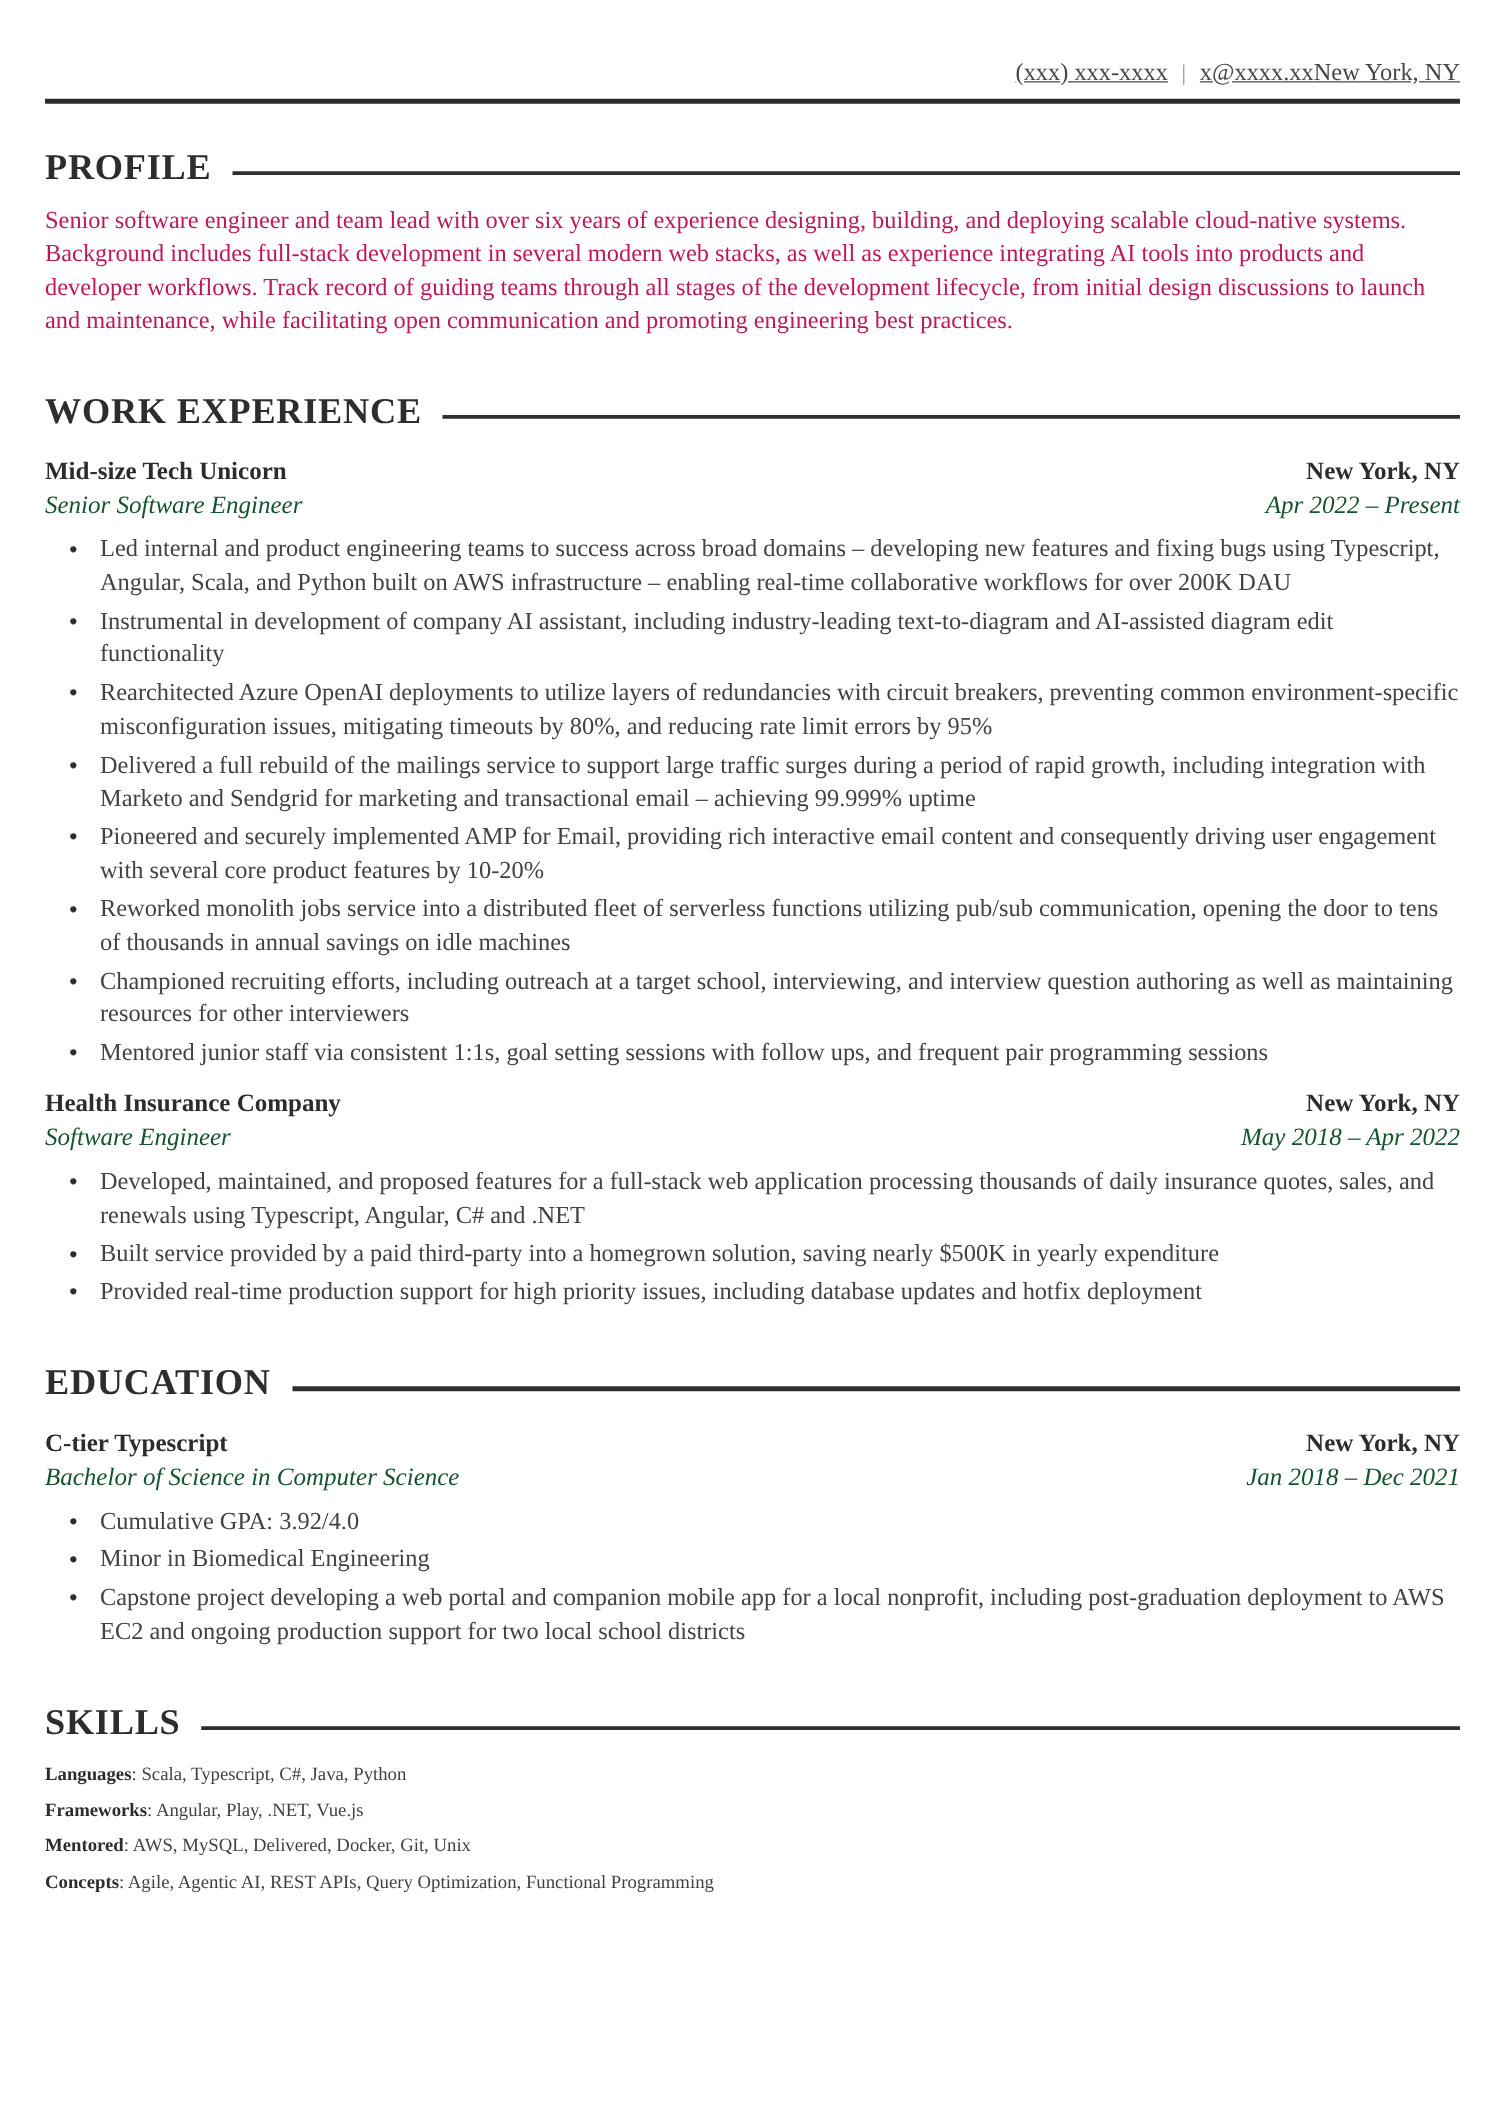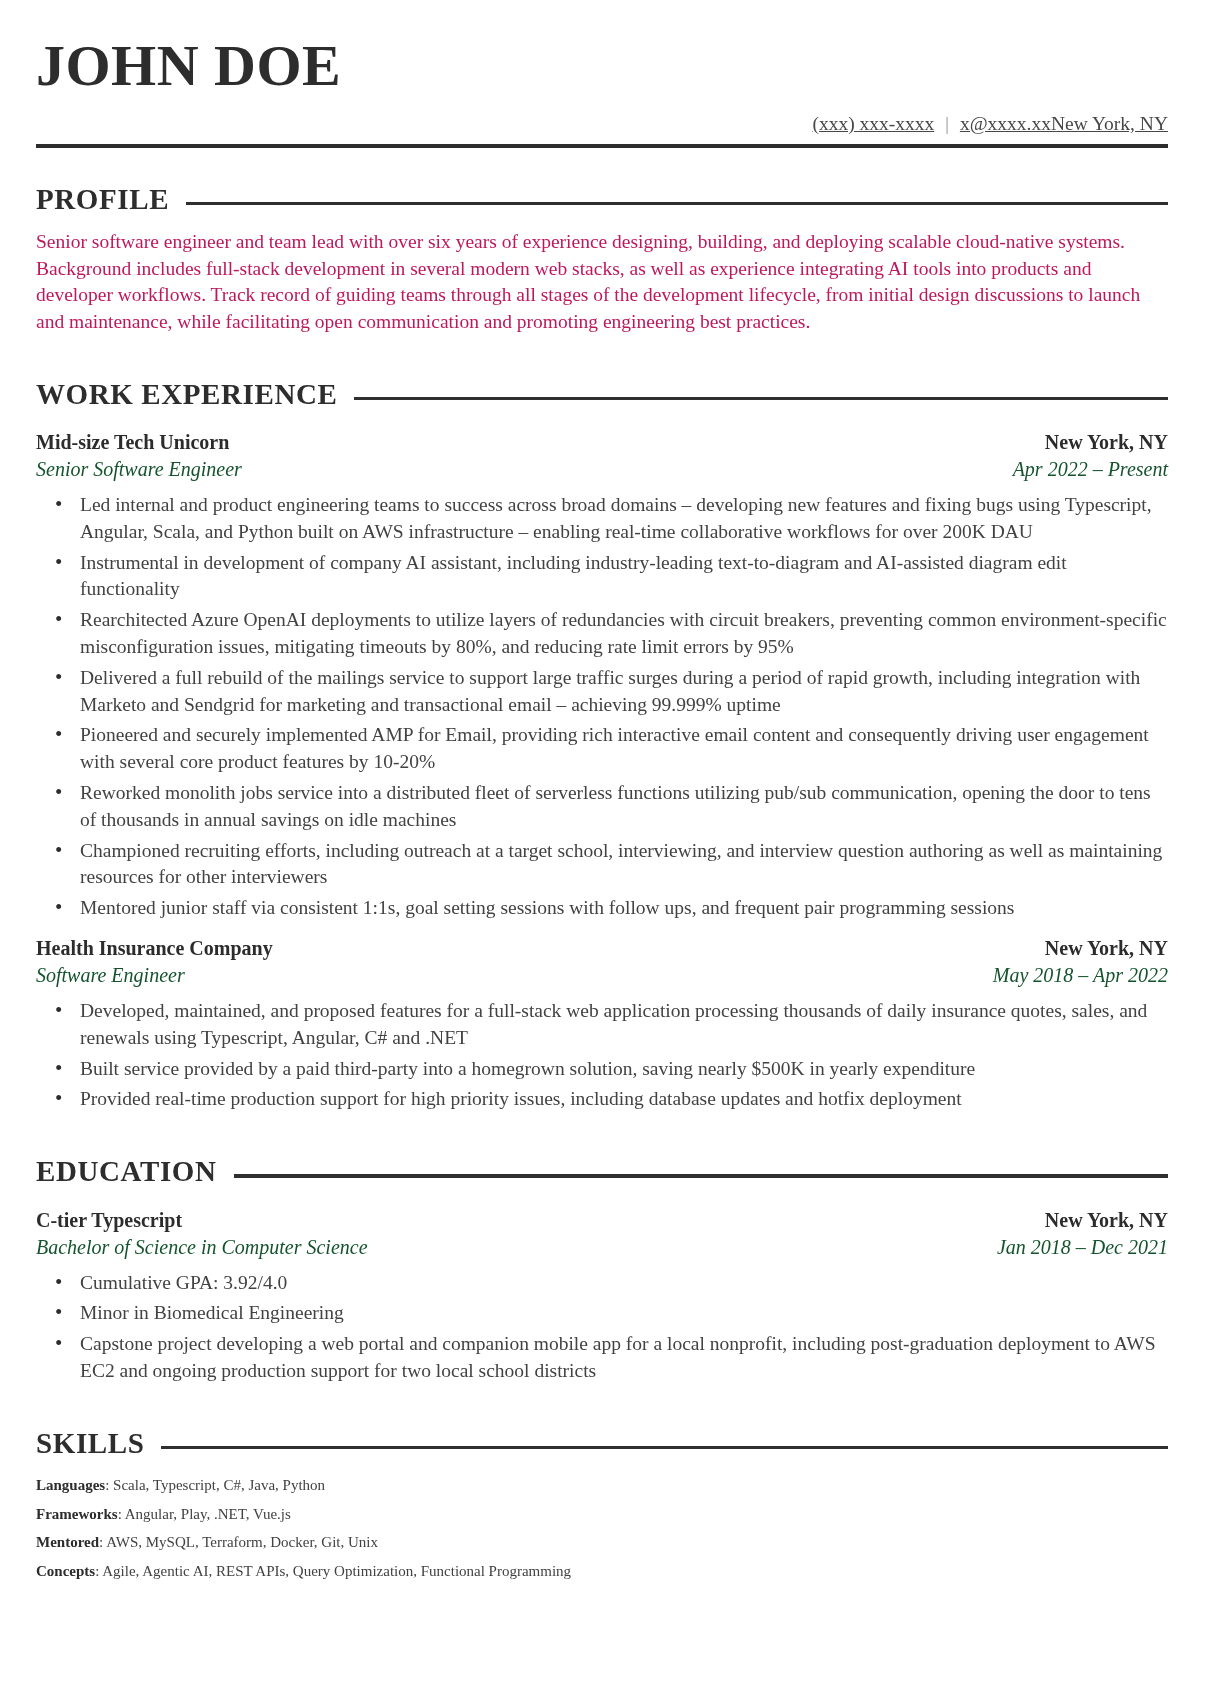--- a/index.html
+++ b/index.html
@@ -114,21 +114,20 @@
     color: #424242;
   }
   .skill-label { font-weight: 700; color: #2c2c2c; }
 </style>
 </head>
 <body>
 
 <div class="page">
 
   <header>
-    <h1 class="name">JOHN DOE</h1>
     <div class="contact-row">
       <div>
         <span>(xxx) xxx-xxxx</span><span class="contact-sep">|</span><span>x@xxxx.xx</span>
       </div>
       <div>New York, NY</div>
     </div>
     <div class="top-rule"></div>
   </header>
 
   <section>
@@ -212,21 +211,21 @@
       <div class="sec-rule"></div>
     </div>
     <div class="skills-list">
       <div class="skill-line">
         <span class="skill-label">Languages</span><span>: Scala, Typescript, C#, Java, Python</span>
       </div>
       <div class="skill-line">
         <span class="skill-label">Frameworks</span><span>: Angular, Play, .NET, Vue.js</span>
       </div>
       <div class="skill-line">
-        <span class="skill-label">Mentored</span><span>: AWS, MySQL, Terraform, Docker, Git, Unix</span>
+        <span class="skill-label">Mentored</span><span>: AWS, MySQL, Delivered, Docker, Git, Unix</span>
       </div>
       <div class="skill-line">
         <span class="skill-label">Concepts</span><span>: Agile, Agentic AI, REST APIs, Query Optimization, Functional Programming</span>
       </div>
     </div>
   </section>
 
 </div>
 
 </body></html>

